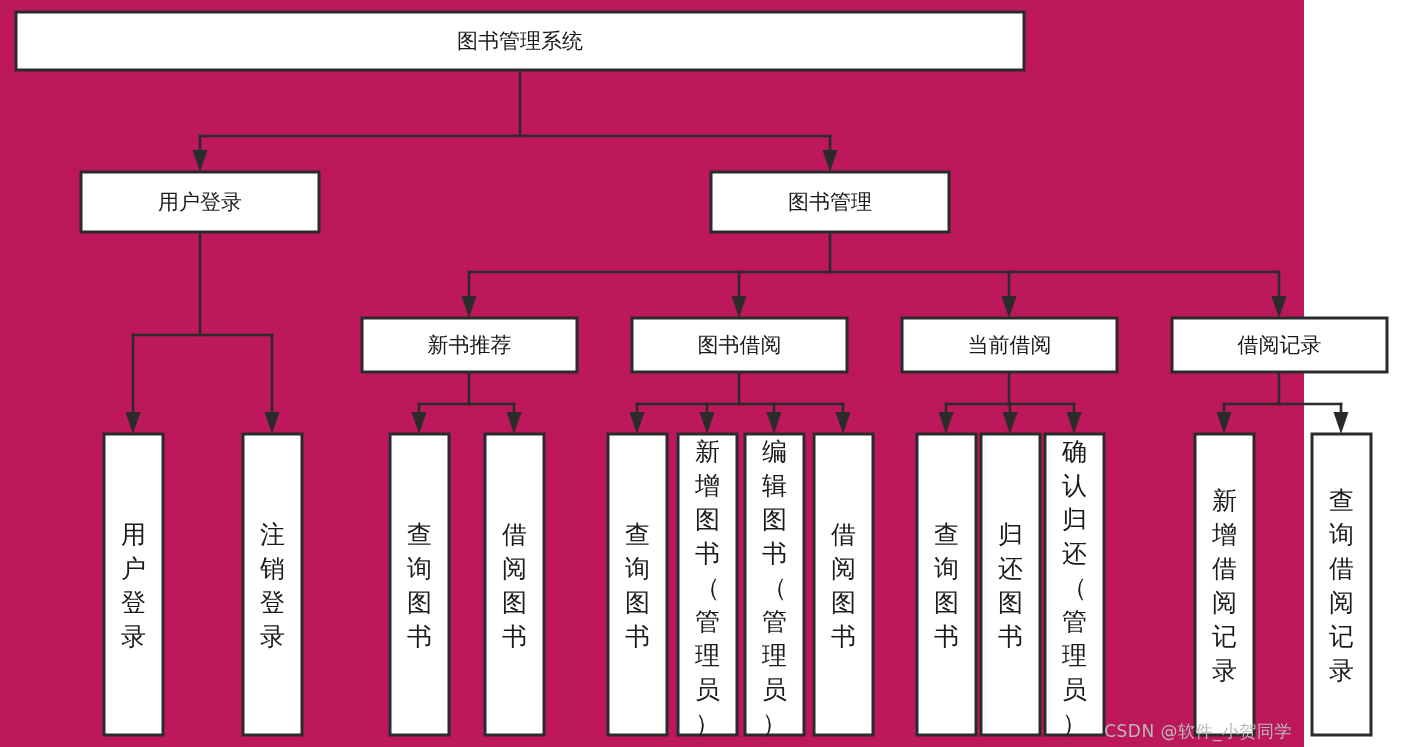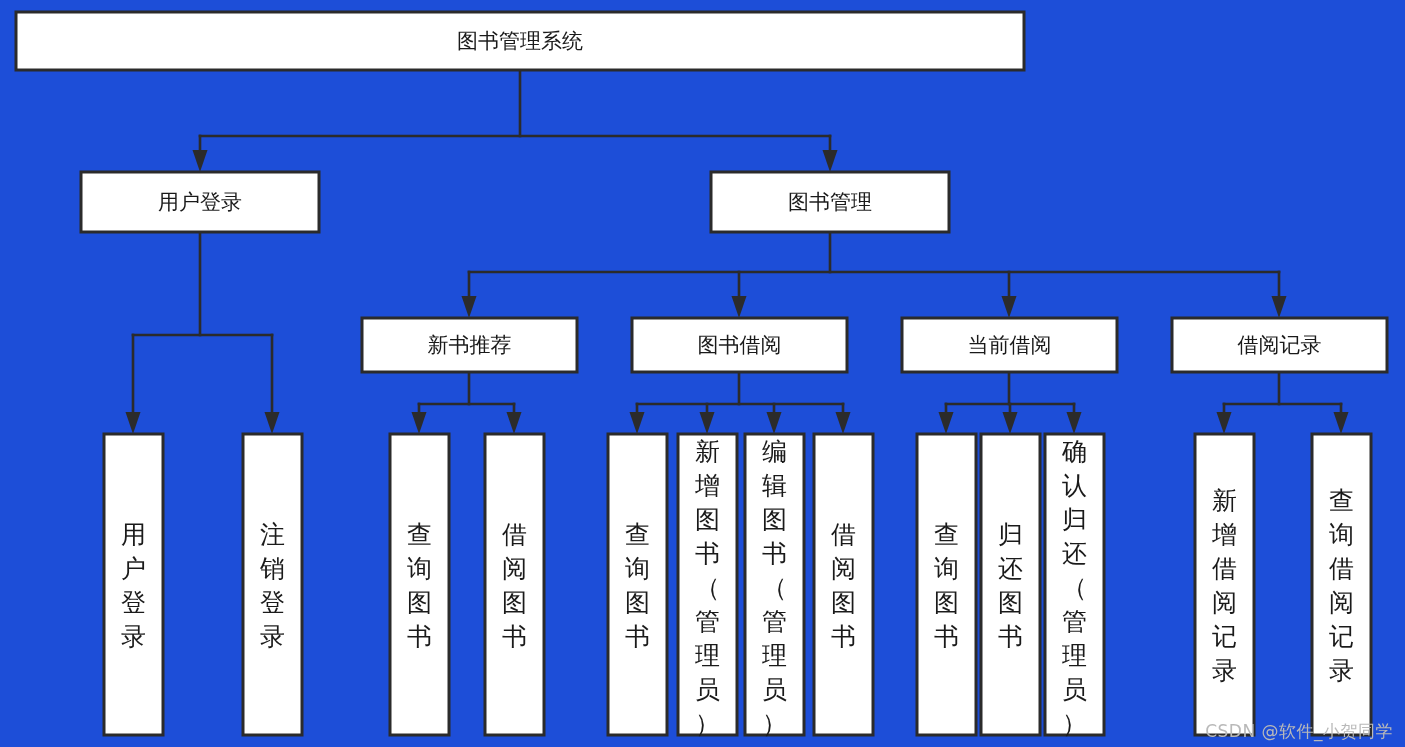--- a/index.html
+++ b/index.html
@@ -9,23 +9,23 @@
     background: #ffffff;
   }
   body {
     width: 1405px;
     height: 747px;
     overflow: hidden;
     font-family: "DejaVu Sans", "Liberation Sans", sans-serif;
   }
   #diagram-root {
     position: relative;
-    width: 1405px;
+    width: 1304px;
     height: 747px;
-    background: #1d4ed8;
+    background: #be185d;
   }
   svg.diagram-canvas {
     position: absolute;
     top: 0;
     left: 0;
     width: 1405px;
     height: 747px;
     display: block;
   }
   .node-box {

